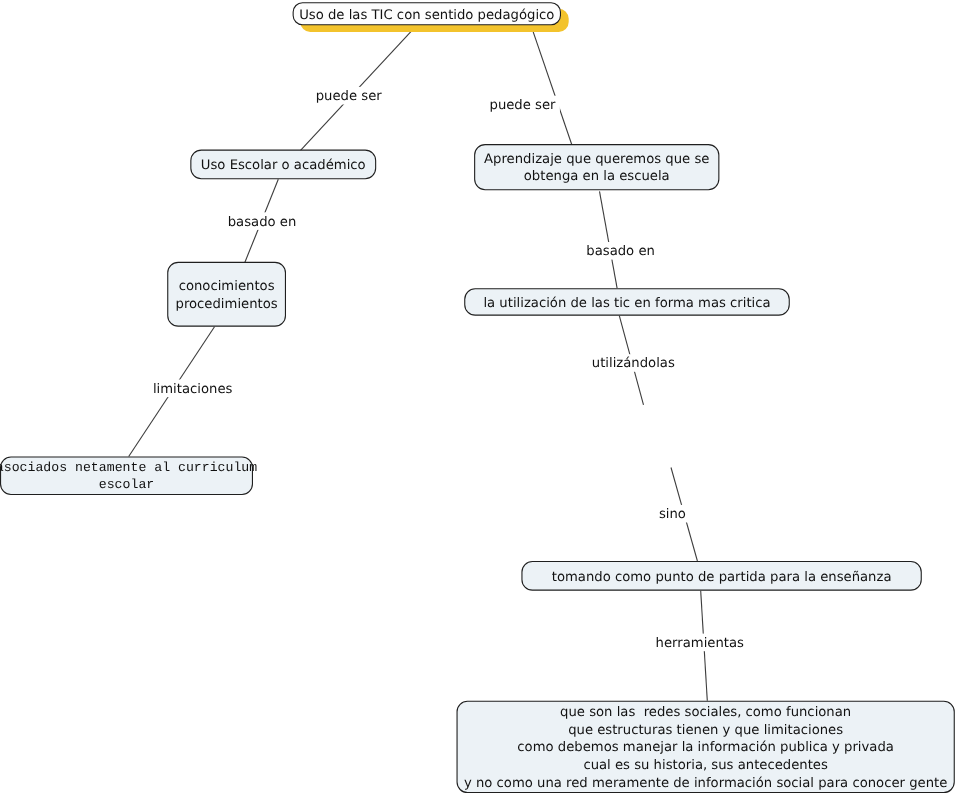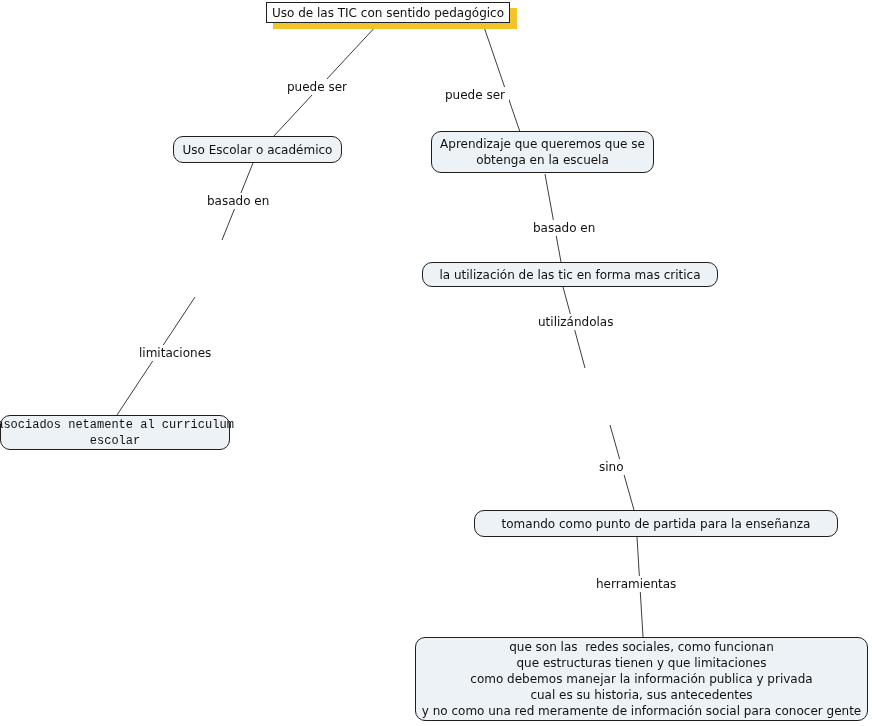--- a/index.html
+++ b/index.html
@@ -34,21 +34,21 @@
     justify-content: center;
     text-align: center;
     font-size: 12px;
     line-height: 16px;
     color: #111111;
     white-space: pre;
     z-index: 2;
   }
   .node.root {
     background: #fdfdfd;
-    border-radius: 0;
+    border-radius: 9px;
     box-shadow: 7px 6px 0 0 #f3c32c;
   }
   .link-label {
     position: absolute;
     background: #ffffff;
     padding: 1px 4px;
     font-size: 12px;
     line-height: 14px;
     color: #111111;
     white-space: pre;
@@ -63,21 +63,21 @@
   #node-utilizacion   { left: 422px; top: 262px; width: 296px; height: 25px; }
   #node-no-como       { left: 397px; top: 367px; width: 381px; height: 58px; }
   #node-tomando       { left: 474px; top: 510px; width: 364px; height: 27px; }
   #node-detalle       { left: 415px; top: 637px; width: 453px; height: 84px; }
   
   #label-puede-ser-left  { left: 283px; top: 79px; }
   #label-puede-ser-right { left: 441px; top: 87px; }
   #label-basado-en-left  { left: 203px; top: 193px; }
   #label-basado-en-right { left: 529px; top: 220px; }
   #label-redefinidos     { left: 135px; top: 345px; }
-  #label-utilizandolas   { left: 534px; top: 314px; }
+  #label-utilizandolas   { left: 534px; top: 322px; }
   #label-sino            { left: 595px; top: 459px; }
   #label-herramientas    { left: 592px; top: 576px; }
 </style>
 </head>
 <body>
 
 <div id="canvas">
 
   <svg class="links">
     <line x1="378" y1="24" x2="273" y2="137" stroke="#3c3c3c" stroke-width="1"></line>
@@ -95,20 +95,22 @@
   <div class="link-label" id="label-puede-ser-left">puede ser</div>
   <div class="link-label" id="label-puede-ser-right">puede ser</div>
 
   <div class="node" id="node-aprendizaje">Aprendizaje que queremos que se
 obtenga en la escuela</div>
   <div class="node" id="node-uso-escolar">Uso Escolar o académico</div>
 
   <div class="link-label" id="label-basado-en-left">basado en</div>
   <div class="link-label" id="label-basado-en-right">basado en</div>
 
+  <div class="node" id="node-conocimientos">conocimientos
+procedimientos</div>
   <div class="node" id="node-utilizacion">la utilización de las tic en forma mas critica</div>
 
   <div class="link-label" id="label-redefinidos">limitaciones</div>
   <div class="link-label" id="label-utilizandolas">utilizándolas</div>
 
   <div class="node" id="node-asociados">asociados netamente al curriculum
 escolar</div>
 
   <div class="link-label" id="label-sino">sino</div>
 

